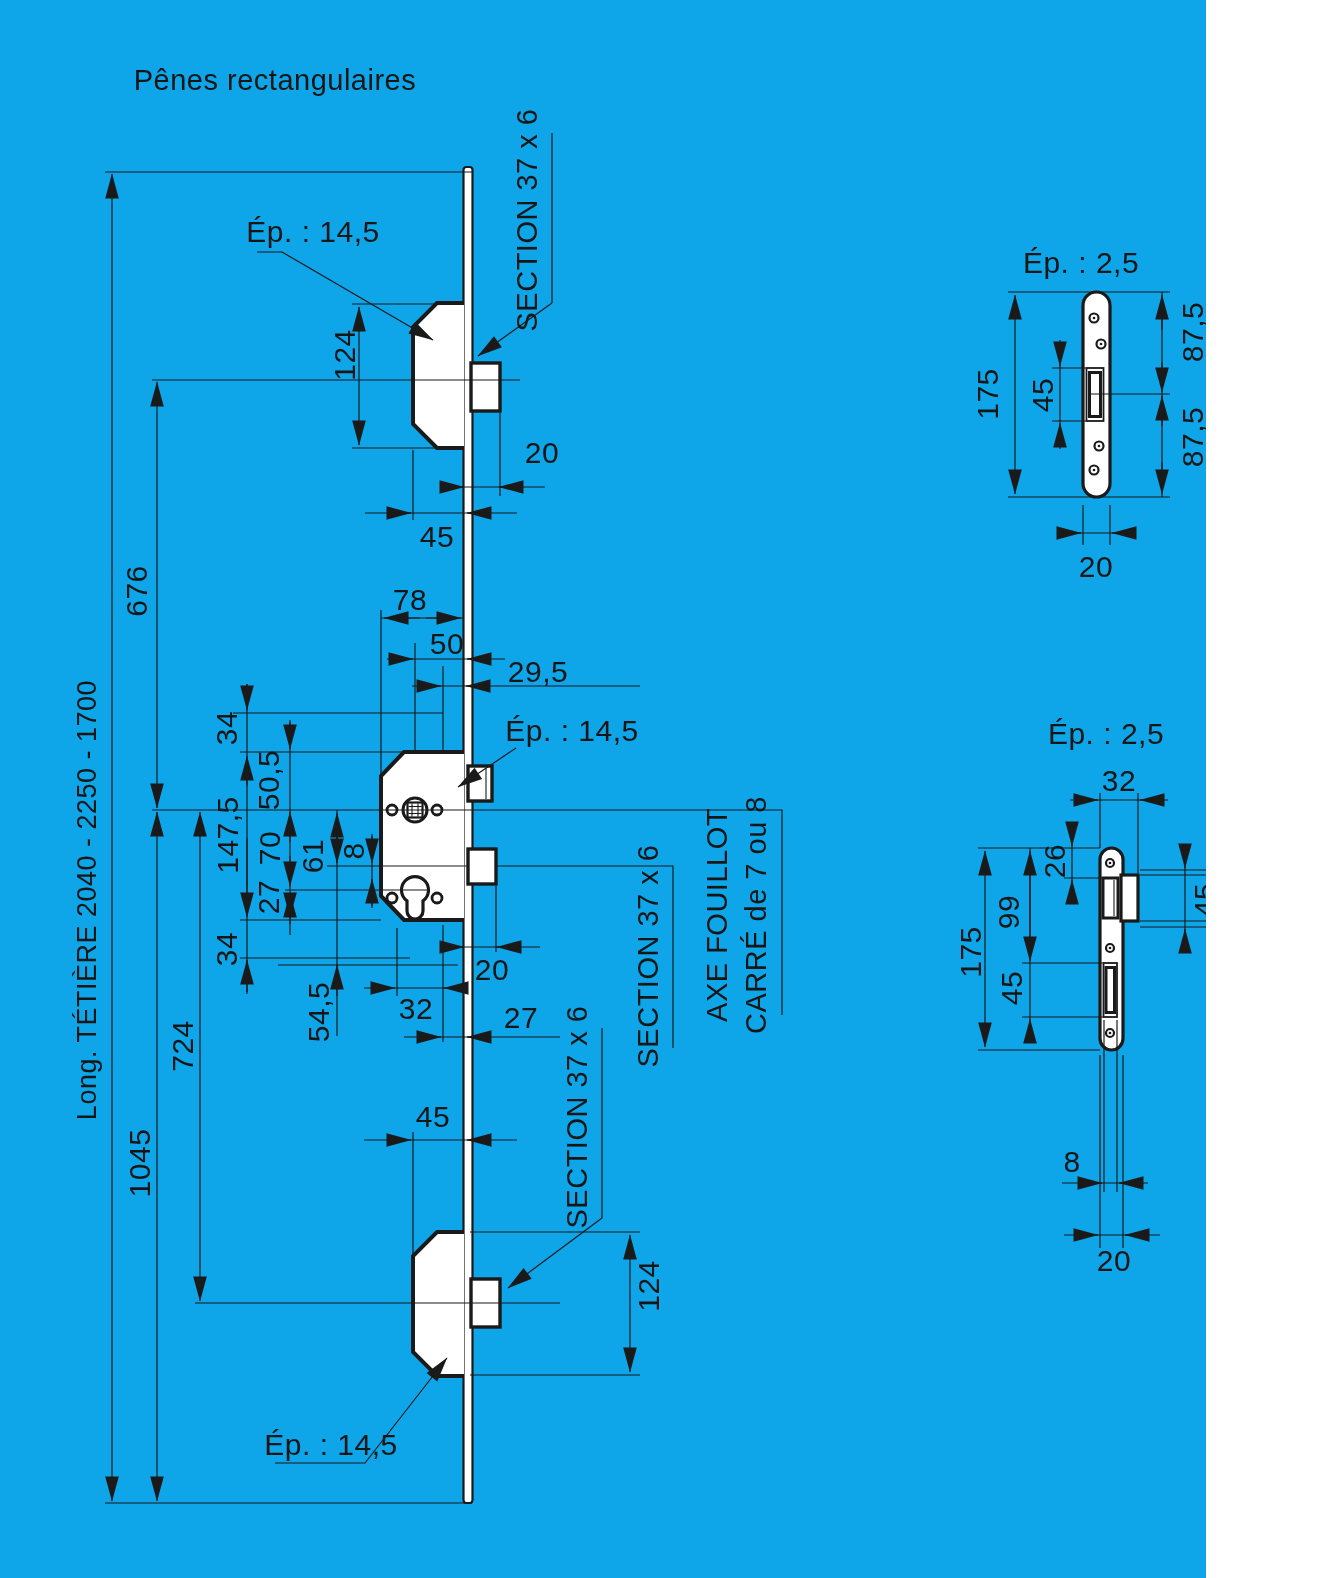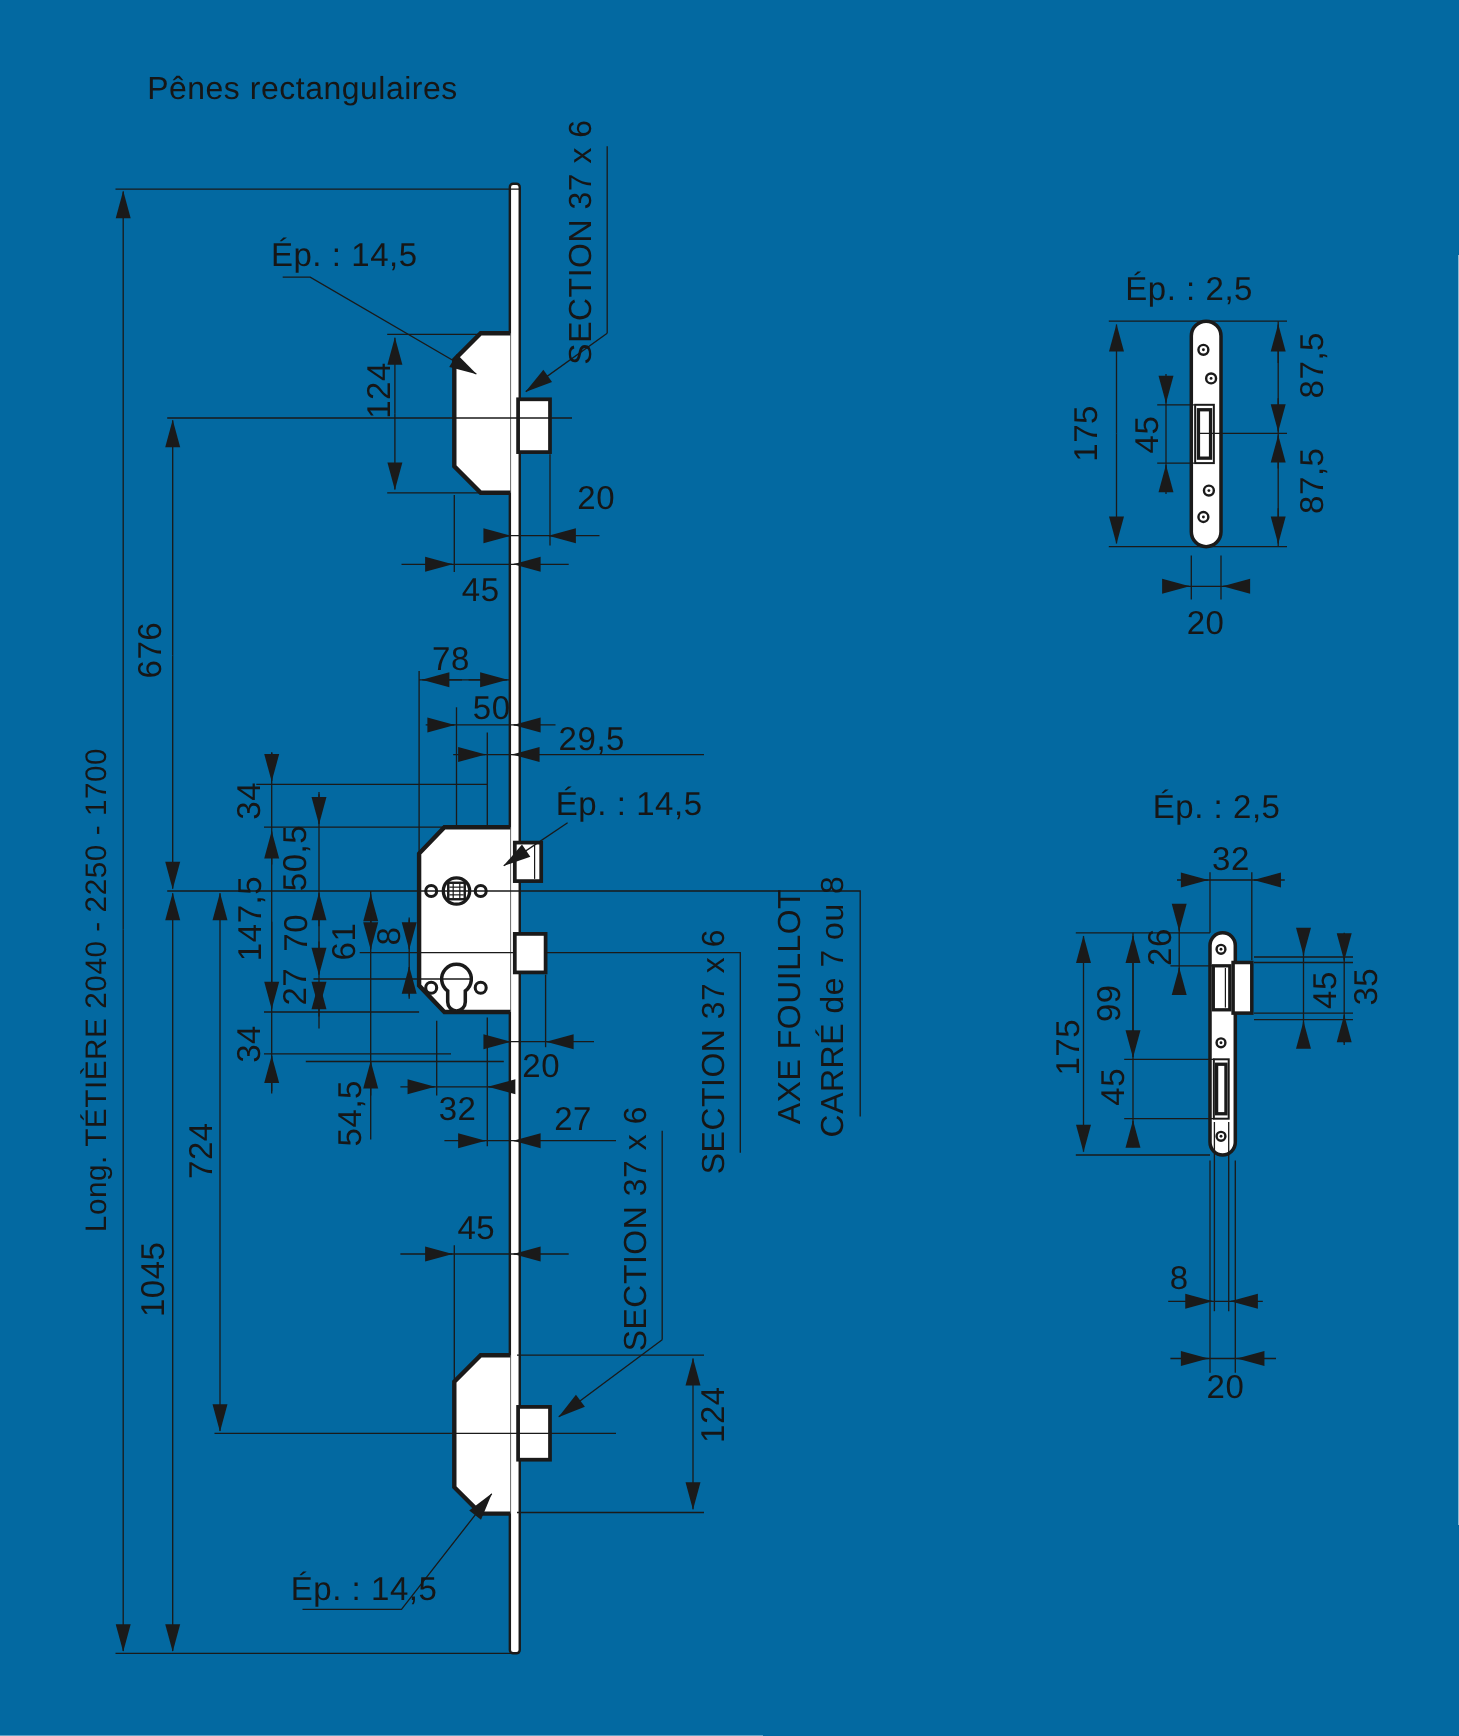--- a/index.html
+++ b/index.html
@@ -1,16 +1,16 @@
 <!DOCTYPE html>
 <html><head>
 <meta charset="utf-8">
 <style>
   html,body{margin:0;padding:0;background:#fff;}
-  .stage{position:relative;width:1326px;height:1578px;background:#0369a1;overflow:hidden;}
+  .stage{position:relative;width:1206px;height:1578px;background:#0ea5e9;overflow:hidden;}
   svg{display:block}
   .ln{stroke:#1a1a1a;stroke-width:1.2;fill:none}
   .p4{stroke:#1a1a1a;stroke-width:4;fill:#fff}
   .p35{stroke:#1a1a1a;stroke-width:3.4;fill:#fff}
   .p32{stroke:#1a1a1a;stroke-width:3.2;fill:#fff}
   .p3{stroke:#1a1a1a;stroke-width:3;fill:#fff}
   .p28{stroke:#1a1a1a;stroke-width:2.8;fill:#fff}
   .p22{stroke:#1a1a1a;stroke-width:2.2;fill:#fff}
   .p18{stroke:#1a1a1a;stroke-width:1.8;fill:none}
   .hairline{stroke:#1a1a1a;stroke-width:1.1;fill:none}

